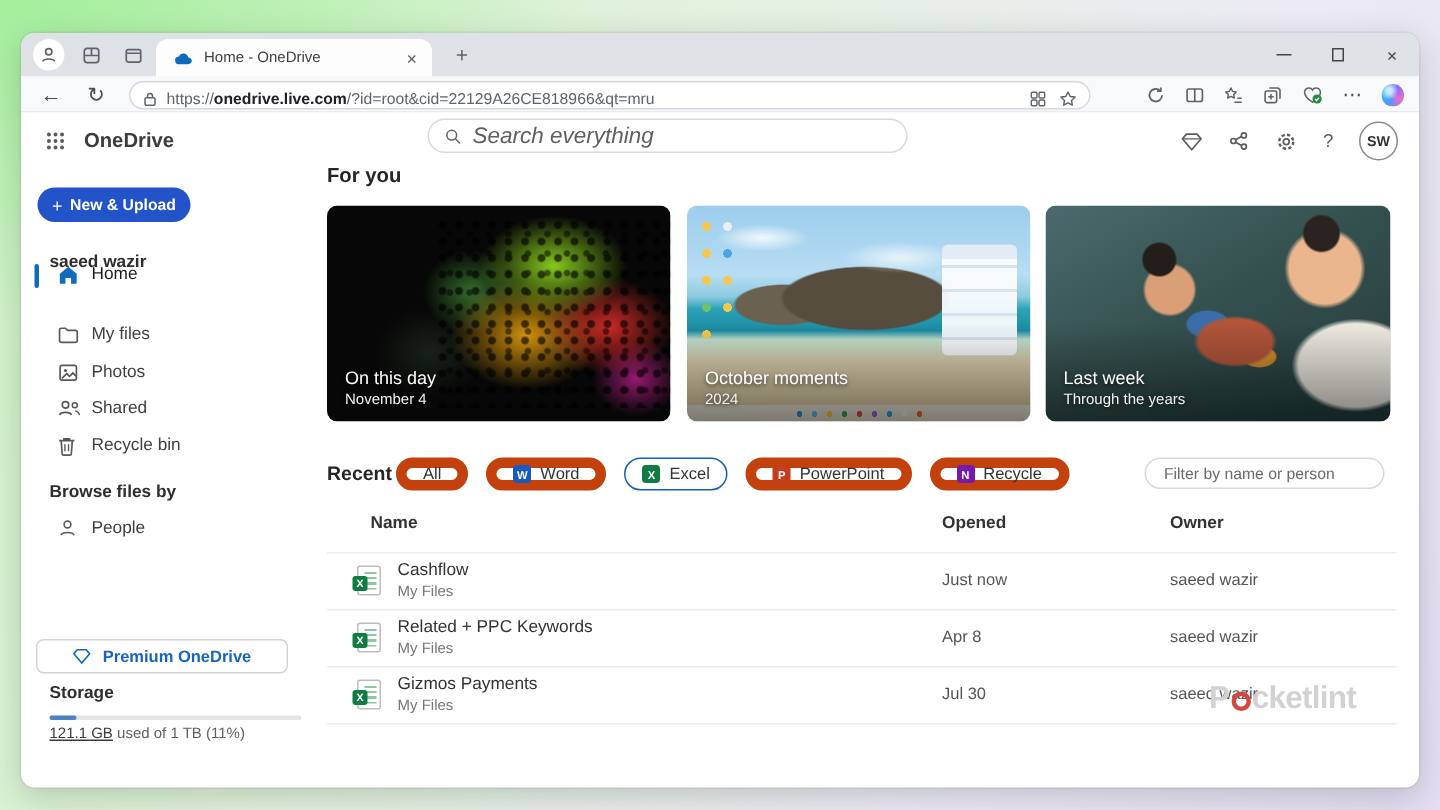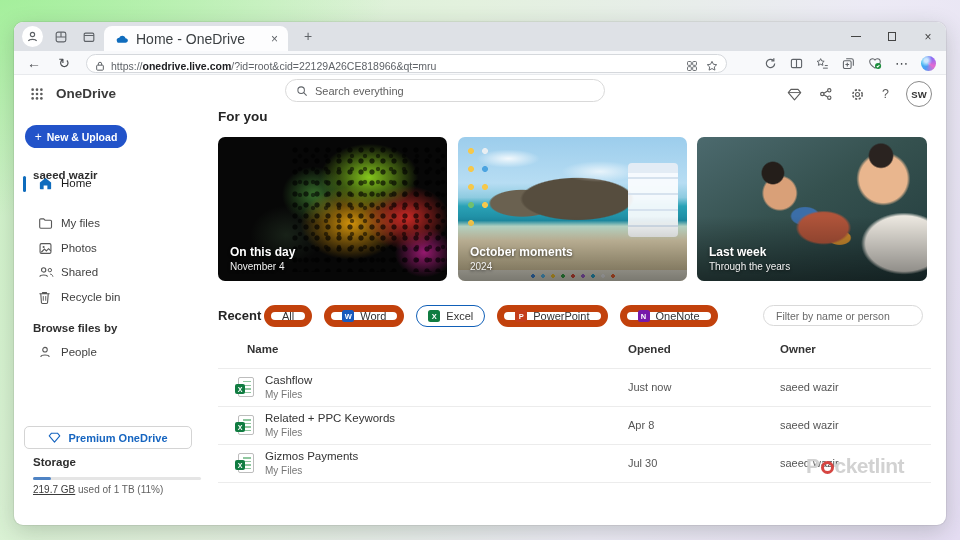--- a/index.html
+++ b/index.html
@@ -19,21 +19,21 @@
   }
 
   
   .tabbar { position:absolute; left:0; top:0; width:100%; height:29px; background:#dee1e6; }
   .tbtn { position:absolute; top:4px; width:21px; height:21px; display:flex; align-items:center; justify-content:center; border-radius:50%; }
   .profile-btn { left:8px; background:#fff; }
   .tab {
     position:absolute; left:90px; top:4px; width:184px; height:25px; background:#fdfdfe;
     border-radius:8px 8px 0 0; display:flex; align-items:center; padding:0 8px 0 10px;
   }
-  .tab-title { font-size:14px; color:#3c4043; flex:1; margin-left:7px; white-space:nowrap; overflow:hidden; }
+  .tab-title { font-size:10px; color:#3c4043; flex:1; margin-left:7px; white-space:nowrap; overflow:hidden; }
   .tab-close { font-size:12px; color:#5f6368; padding:0 2px; }
   .newtab { position:absolute; left:284px; top:5px; font-size:14px; color:#5f6368; width:20px; height:20px; text-align:center; line-height:19px; }
   .wincontrols { position:absolute; right:0; top:0; height:29px; display:flex; }
   .wc { width:36px; height:29px; display:flex; align-items:center; justify-content:center; color:#444; font-size:12px; }
   .wc .minbar { width:10px; height:1.4px; background:#444; display:block; }
   .wc .restorebox { width:8.5px; height:8.5px; border:1.2px solid #444; display:block; }
 
   
   .toolbar { position:absolute; left:0; top:29px; width:100%; height:24px; background:#f8f9fb; border-bottom:1px solid #e8eaed; }
   .navglyph { position:absolute; top:2px; font-size:14px; color:#4a4d51; width:20px; height:20px; text-align:center; line-height:20px; }
@@ -50,21 +50,21 @@
                 conic-gradient(from 210deg, #4e9af5, #36c5f0, #8a6bf5, #e86bd0, #4e9af5); }
 
   
   .odheader { position:absolute; left:0; top:53px; width:100%; height:38px; background:#fff; }
   .waffle { position:absolute; left:16px; top:12px; }
   .brand { position:absolute; left:42px; top:11px; font-size:13.5px; font-weight:700; color:#3b3b3b; }
   .searchpill {
     position:absolute; left:271px; top:4px; width:320px; height:23px; border:1px solid #d9d9d9;
     border-radius:12px; background:#fff; display:flex; align-items:center; padding:0 10px;
   }
-  .searchpill input { border:none; outline:none; background:transparent; font-size:11px; color:#333; margin-left:7px; width:260px; font-family:inherit; }
+  .searchpill input { border:none; outline:none; background:transparent; font-size:15px; color:#333; margin-left:7px; width:260px; font-family:inherit;font-style:italic; }
   .searchpill input::placeholder { color:#5f5f5f; }
   .odh-right { position:absolute; right:14px; top:0; height:38px; display:flex; align-items:center; gap:17px; }
   .helpq { font-size:12.5px; color:#5c5c5c; }
   .avatar { width:26px; height:26px; border-radius:50%; border:1px solid #8a8a8a; background:#fff;
     display:flex; align-items:center; justify-content:center; font-size:9.5px; font-weight:700; color:#333; }
 
   
   .newupload {
     position:absolute; left:11px; top:103px; width:102px; height:23px; border-radius:12px;
     background:#2253c9; color:#fff; display:flex; align-items:center; justify-content:center; gap:5px;
@@ -84,21 +84,21 @@
   }
   .storagebar { position:absolute; left:19px; top:455px; width:168px; height:3px; background:#e5e5e5; border-radius:2px; }
   .storagebar .fill { height:3px; background:#4f83c4; border-radius:2px; }
   .storagetext { position:absolute; left:19px; top:462px; font-size:10px; color:#616161; }
   .storagetext a { color:#3b3b3b; text-decoration:underline; }
 
   
   .h-foryou { position:absolute; left:204px; top:87px; font-size:13.5px; font-weight:700; color:#252525; }
   .card { position:absolute; top:115px; height:144px; border-radius:7px; overflow:hidden; }
   .card .cap { position:absolute; left:12px; bottom:9px; z-index:3; }
-  .card .cap .t { font-size:12px; font-weight:700; color:#fff; text-shadow:0 1px 3px rgba(0,0,0,.65); }
+  .card .cap .t { font-size:12px; font-weight:400; color:#fff; text-shadow:0 1px 3px rgba(0,0,0,.65); }
   .card .cap .s { font-size:10px; color:#f2f2f2; text-shadow:0 1px 3px rgba(0,0,0,.65); margin-top:2px; }
   .card .shade { position:absolute; inset:0; background:linear-gradient(180deg, rgba(0,0,0,0) 55%, rgba(0,0,0,.45) 100%); z-index:2; }
 
   .card-leopard { left:204px; width:229px;
     background:
       radial-gradient(ellipse 70px 48px at 66% 28%, rgba(140,210,30,.95), rgba(0,0,0,0) 70%),
       radial-gradient(ellipse 62px 46px at 82% 56%, rgba(225,45,40,.9), rgba(0,0,0,0) 70%),
       radial-gradient(ellipse 72px 52px at 58% 60%, rgba(245,170,12,.85), rgba(0,0,0,0) 70%),
       radial-gradient(ellipse 46px 40px at 42% 40%, rgba(90,190,70,.55), rgba(0,0,0,0) 70%),
       radial-gradient(ellipse 42px 36px at 90% 80%, rgba(190,30,140,.78), rgba(0,0,0,0) 70%),
@@ -442,21 +442,21 @@
         <svg width="13" height="11" viewBox="0 0 16 14">
           <path d="M4.2 1.5h7.6l2.9 3.4L8 12.8 1.3 4.9z" fill="none" stroke="#1665c0" stroke-width="1.4" stroke-linejoin="round"></path>
         </svg>
       </span>
     <span>Premium OneDrive</span>
   </div>
   <div class="sideheading" style="top:434px">Storage</div>
   <div class="storagebar">
       <div class="fill" style="width: 11%;"></div>
     </div>
-  <div class="storagetext"><a>219.7 GB</a><span> used of 1 TB (11%)</span></div>
+  <div class="storagetext"><a>121.1 GB</a><span> used of 1 TB (11%)</span></div>
 
   <div class="h-foryou">For you</div>
 
   <div class="card card-leopard">
     <div class="spots"></div>
     <div class="cap">
       <div class="t">On this day</div>
       <div class="s">November 4</div>
     </div>
   </div>
@@ -492,21 +492,21 @@
     <div class="pill selected">
       <span class="docsq sq-excel">X</span>
       <span>Excel</span>
     </div>
     <div class="pill">
       <span class="docsq sq-ppt">P</span>
       <span>PowerPoint</span>
     </div>
     <div class="pill">
       <span class="docsq sq-note">N</span>
-      <span>OneNote</span>
+      <span>Recycle</span>
     </div>
   </div>
   <div class="filterpill">
     <input placeholder="Filter by name or person" style="">
   </div>
 
   <div class="thead">
     <span class="col-name">Name</span>
     <span class="col-opened">Opened</span>
     <span class="col-owner">Owner</span>

